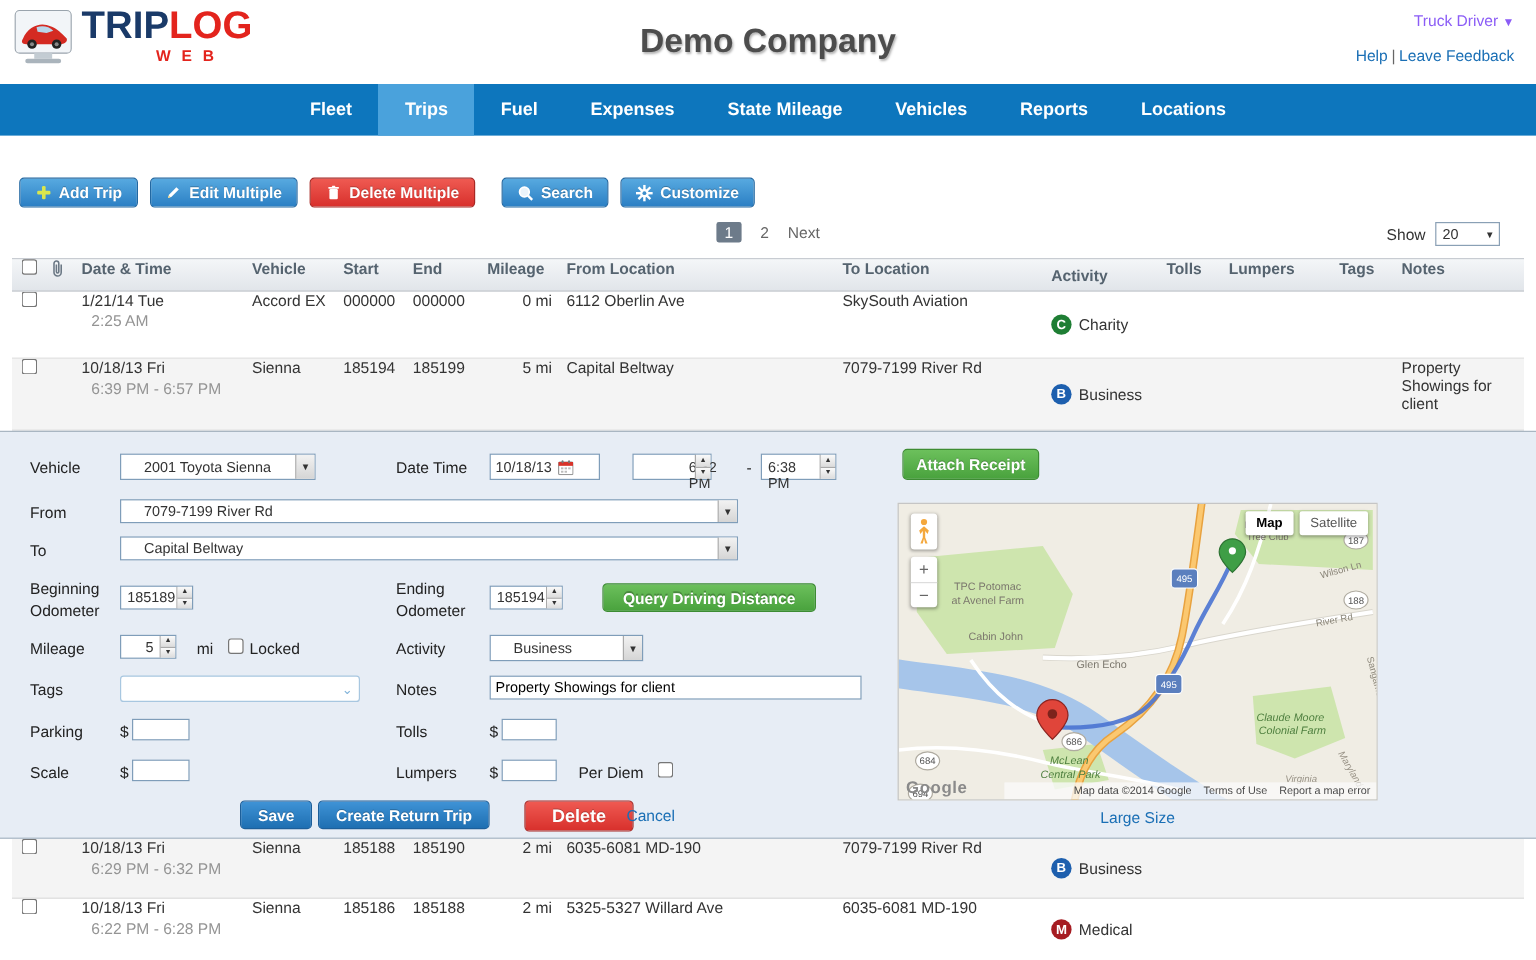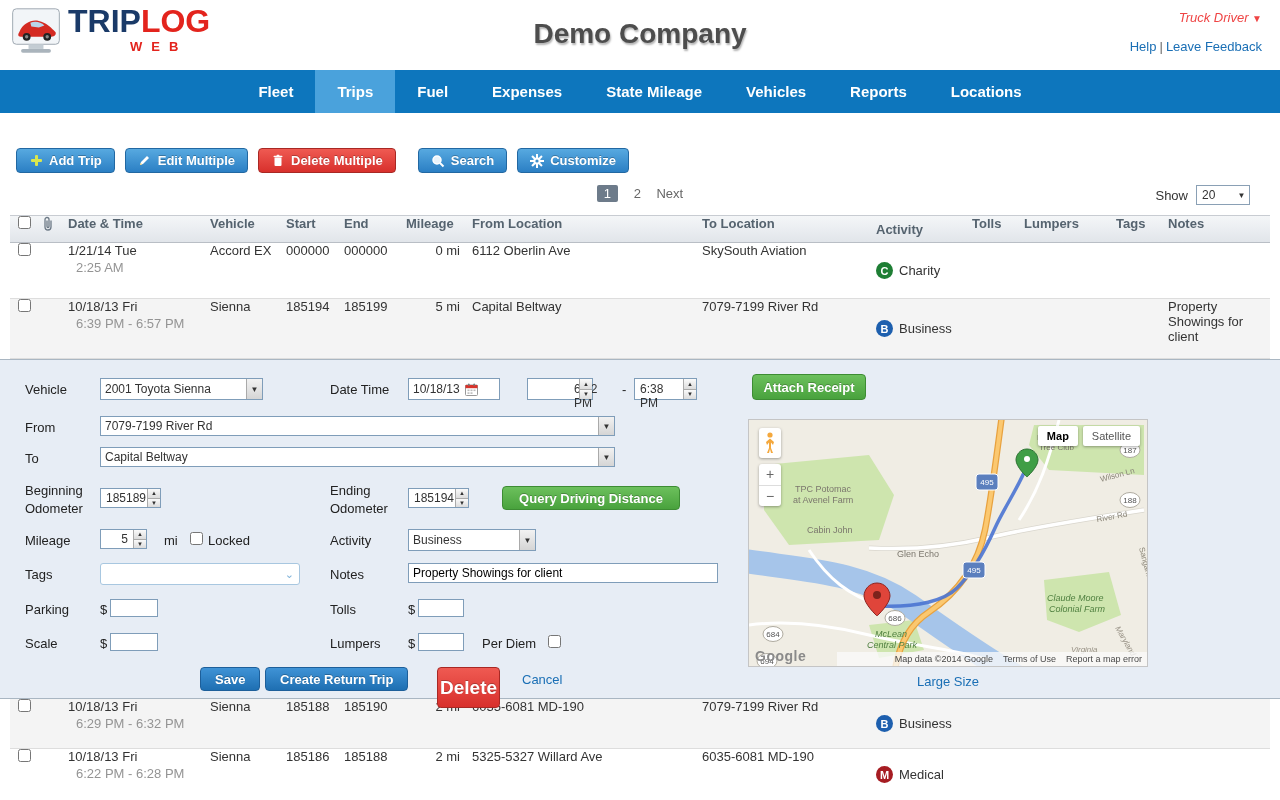--- a/index.html
+++ b/index.html
@@ -10,21 +10,21 @@
   .header { position:relative; height:70px; background:#fff; }
   .logo { position:absolute; left:8px; top:5px; display:flex; align-items:flex-start; }
   .logo-car { width:56px; height:58px; }
   .logo-text { margin-left:4px; line-height:1; }
   .logo-line1 { font-size:32px; font-weight:bold; letter-spacing:0px; }
   .logo-trip { color:#1a3a68; }
   .logo-log { color:#e3241d; }
   .logo-web { margin-top:3px; margin-left:62px; color:#e3241d; font-weight:bold; font-size:13px; letter-spacing:9px; }
   .company-title { position:absolute; left:50%; top:18px; transform:translateX(-50%); font-size:28px; font-weight:bold; color:#4d4d4d; text-shadow:1px 2px 2px rgba(0,0,0,.3); }
   .header-right { position:absolute; right:18px; top:10px; text-align:right; }
-  .user-menu { font-size:13px; color:#ef4444; cursor:pointer;font-style:italic; }
+  .user-menu { font-size:13px; color:#8b5cf6; cursor:pointer; }
   .user-menu .caret { font-size:10px; }
   .header-links { margin-top:14px; font-size:13px; color:#1a6fb5; }
   .header-links a { color:#1a6fb5; text-decoration:none; cursor:pointer; }
   .header-links .sep { color:#666; margin:0 3px; }
 
   
   .navbar { height:43px; background:#0d76bd; display:flex; justify-content:center; }
   .nav-item { color:#fff; font-weight:bold; font-size:15px; line-height:43px; padding:0 22px; cursor:pointer; }
   .nav-item.active { background:#4aa2dc; }
 
@@ -67,33 +67,33 @@
   .c-notes { flex:1; padding-right:8px; }
   .r1 { height:56px; } .r2 { height:60px; } .r3 { height:50px; } .r4 { height:52px; }
   .dcell .d1 { color:#333; } .dcell .d2 { color:#949494; margin-top:2px; padding-left:8px; }
   .abadge { display:inline-flex; width:17px; height:17px; border-radius:50%; color:#fff; font-size:11px; font-weight:bold; align-items:center; justify-content:center; flex:0 0 auto; }
 
   
   .form-panel { position:relative; height:340px; background:#e7edf5; border-top:1px solid #a9b6c2; border-bottom:1px solid #a9b6c2; margin-top:-1px; }
   .f-abs { position:absolute; }
   .flabel { font-size:13px; color:#222; }
   .sel { display:flex; align-items:center; border:1px solid #7f9db9; background:#fff; cursor:pointer; }
-  .sel .sel-val { flex:1; padding-left:4px; font-size:12px; white-space:nowrap; overflow:hidden; }
+  .sel .sel-val { flex:1; padding-left:19px; font-size:12px; white-space:nowrap; overflow:hidden; }
   .sel .sel-arrow { width:16px; align-self:stretch; display:flex; align-items:center; justify-content:center; font-size:8px; color:#333; background:linear-gradient(#f2f2f2,#d5d5d5); border-left:1px solid #aaa; }
   .txt { border:1px solid #7f9db9; background:#fff; font-size:12px; padding:1px 4px; font-family:inherit; }
   .spin { display:inline-flex; border:1px solid #7f9db9; background:#fff; height:22px; }
   .spin .sval { padding:3px 5px 0 5px; font-size:12px; }
   .spin .arr { display:flex; flex-direction:column; border-left:1px solid #aaa; width:13px; cursor:pointer; }
   .spin .arr span { flex:1; display:flex; align-items:center; justify-content:center; font-size:6px; color:#333; background:linear-gradient(#fafafa,#dcdcdc); }
   .spin .arr span + span { border-top:1px solid #aaa; }
   .datebox { display:inline-flex; align-items:center; border:1px solid #7f9db9; background:#fff; height:22px; padding:0 4px; gap:5px; cursor:pointer; }
   .datebox .dval { font-size:12px; }
   .btn-green { display:inline-flex; align-items:center; justify-content:center; border:1px solid #3d8c33; background:linear-gradient(#6cc05c,#49a23d); color:#fff; font-weight:bold; font-size:13px; border-radius:4px; cursor:pointer; text-shadow:0 -1px 0 rgba(0,0,0,.25); }
   .btn-blue2 { display:inline-flex; align-items:center; justify-content:center; border:1px solid #1d5f9a; background:linear-gradient(#3f93d6,#1e6fb2); color:#fff; font-weight:bold; font-size:13px; border-radius:4px; cursor:pointer; padding:0 14px; height:24px; text-shadow:0 -1px 0 rgba(0,0,0,.25); }
-  .btn-red2 { display:inline-flex; align-items:center; justify-content:center; border:1px solid #a82824; background:linear-gradient(#ef5a52,#d8302c); color:#fff; font-weight:bold; font-size:19px; border-radius:4px; cursor:pointer; padding:0 2px; height:41px; text-shadow:0 -1px 0 rgba(0,0,0,.25); }
+  .btn-red2 { display:inline-flex; align-items:center; justify-content:center; border:1px solid #a82824; background:linear-gradient(#ef5a52,#d8302c); color:#fff; font-weight:bold; font-size:15px; border-radius:4px; cursor:pointer; padding:0 22px; height:26px; text-shadow:0 -1px 0 rgba(0,0,0,.25); }
   .link { color:#1a6fb5; cursor:pointer; font-size:13px; }
   .tagsbox { display:flex; align-items:center; border:1px solid #a8c7e0; border-radius:3px; background:#fff; cursor:pointer; }
   .tagsbox .tarrow { margin-left:auto; color:#7fb2d9; font-size:11px; padding-right:5px; }
   .money { border:1px solid #7f9db9; background:#fff; width:48px; height:18px; font-size:12px; font-family:inherit; padding:0 3px; }
 
   
   .map { position:absolute; left:748px; top:59px; width:400px; height:248px; border:1px solid #c5c5c5; overflow:hidden; background:#f0ede4; cursor:grab; }
   .map-btns { position:absolute; top:6px; right:7px; display:flex; gap:5px; }
   .map-btn { background:#fff; padding:4px 9px; font-size:11px; border-radius:2px; box-shadow:0 1px 3px rgba(0,0,0,.35); cursor:pointer; color:#000; }
   .map-btn.inactive { color:#555; font-weight:normal; }

